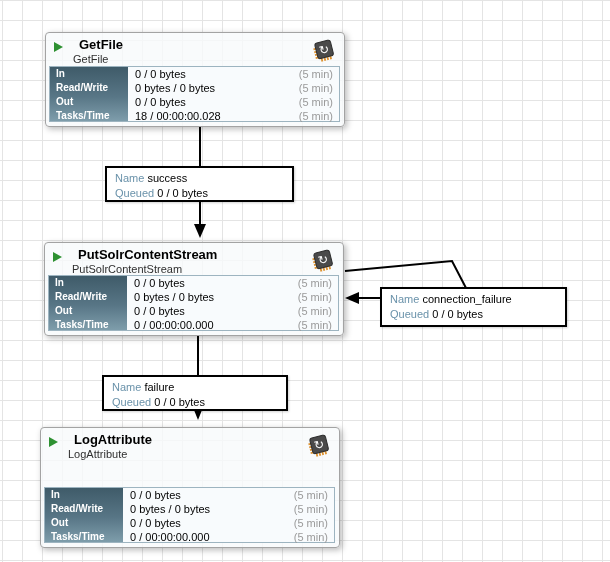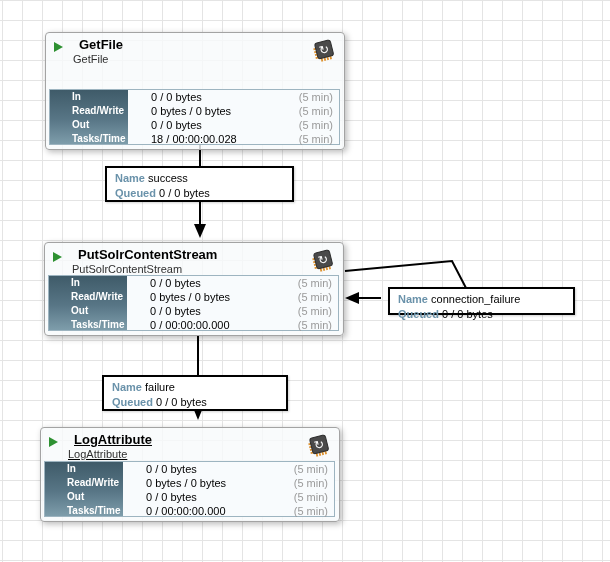--- a/index.html
+++ b/index.html
@@ -45,41 +45,41 @@
   .chip { position:absolute; right:6px; top:4px; width:28px; height:28px; }
 
   .stats {
     position:absolute; left:3px; right:4px; bottom:4px; height:56px;
     border:1px solid #9db4c0; background:#f8fbfd;
   }
   .stats-row { display:flex; height:14px; align-items:center; }
   .stats-label {
     width:78px; flex:0 0 78px; height:14px; line-height:14px;
     padding-left:6px; font-size:10px; font-weight:bold; color:#fff;
-    white-space:nowrap; overflow:hidden;margin-left:16px;
+    white-space:nowrap; overflow:hidden;
   }
   .stats-labels-bg { position:absolute; left:0; top:0; bottom:0; width:78px;
     background:linear-gradient(180deg,#3f5b69 0%, #587686 55%, #7e9dab 100%); }
   .stats-row { position:relative; }
   .stats-value {
     flex:1; padding-left:7px; font-size:11px; color:#000; white-space:nowrap;
   }
   .stats-window {
     flex:0 0 auto; padding-right:6px; font-size:11px; color:#9a9a9a; white-space:nowrap;
   }
 
   
   .conn-label {
     position:absolute; z-index:2;
     background:#ffffff; border:2px solid #000;
     box-shadow:1px 1px 2px rgba(0,0,0,0.18);
     padding:3px 8px 2px 8px;
   }
   .conn-line { font-size:11px; line-height:15px; white-space:nowrap; }
-  .conn-key { font-weight:bold; color:#6a92aa; }
+  .conn-key { font-weight:normal; color:#6a92aa; }
   .conn-val { color:#000; }
 </style>
 </head>
 <body>
 
 <div class="canvas">
 
   <svg class="edges" width="610" height="562">
 
     <line x1="200" y1="127" x2="200" y2="226" stroke="#000" stroke-width="2"></line>
@@ -97,21 +97,21 @@
     <div class="conn-line">
       <span class="conn-key">Name</span>
       <span class="conn-val">success</span>
     </div>
     <div class="conn-line">
       <span class="conn-key">Queued</span>
       <span class="conn-val">0 / 0 bytes</span>
     </div>
   </div>
 
-  <div class="conn-label" style="left:388px; top:287px; width:187px; height:28px;">
+  <div class="conn-label" style="left:380px; top:287px; width:187px; height:40px;">
     <div class="conn-line">
       <span class="conn-key">Name</span>
       <span class="conn-val">connection_failure</span>
     </div>
     <div class="conn-line">
       <span class="conn-key">Queued</span>
       <span class="conn-val">0 / 0 bytes</span>
     </div>
   </div>
 
@@ -119,21 +119,21 @@
     <div class="conn-line">
       <span class="conn-key">Name</span>
       <span class="conn-val">failure</span>
     </div>
     <div class="conn-line">
       <span class="conn-key">Queued</span>
       <span class="conn-val">0 / 0 bytes</span>
     </div>
   </div>
 
-  <div class="processor" style="left:45px; top:32px; width:300px; height:118px;">
+  <div class="processor" style="left:45px; top:32px; width:300px; height:95px;">
     <div class="proc-header">
       <span class="run-icon"></span>
       <div class="proc-title">GetFile</div>
       <div class="proc-subtitle">GetFile</div>
       <svg class="chip" viewBox="0 0 28 28">
         <g transform="rotate(-14 14 14)">
           <rect x="4.2" y="9" width="4" height="1.8" fill="#dd9230"></rect>
           <rect x="4.2" y="12" width="4" height="1.8" fill="#dd9230"></rect>
           <rect x="4.2" y="15" width="4" height="1.8" fill="#dd9230"></rect>
           <rect x="4.2" y="18" width="4" height="1.8" fill="#dd9230"></rect>
@@ -209,21 +209,21 @@
         <span class="stats-window">(5 min)</span>
       </div>
       <div class="stats-row">
         <span class="stats-label">Tasks/Time</span>
         <span class="stats-value">0 / 00:00:00.000</span>
         <span class="stats-window">(5 min)</span>
       </div>
     </div>
   </div>
 
-  <div class="processor" style="left:40px; top:427px; width:300px; height:95px;text-decoration:underline;">
+  <div class="processor" style="left:40px; top:427px; width:300px; height:121px;">
     <div class="proc-header">
       <span class="run-icon"></span>
       <div class="proc-title">LogAttribute</div>
       <div class="proc-subtitle">LogAttribute</div>
       <svg class="chip" viewBox="0 0 28 28">
         <g transform="rotate(-14 14 14)">
           <rect x="4.2" y="9" width="4" height="1.8" fill="#dd9230"></rect>
           <rect x="4.2" y="12" width="4" height="1.8" fill="#dd9230"></rect>
           <rect x="4.2" y="15" width="4" height="1.8" fill="#dd9230"></rect>
           <rect x="4.2" y="18" width="4" height="1.8" fill="#dd9230"></rect>

